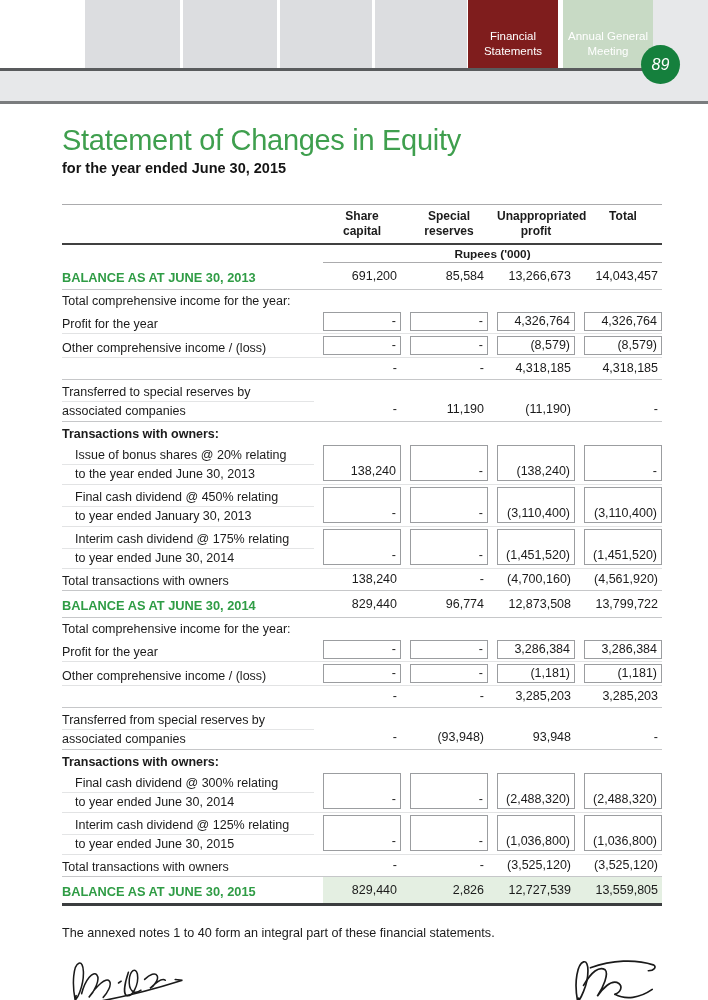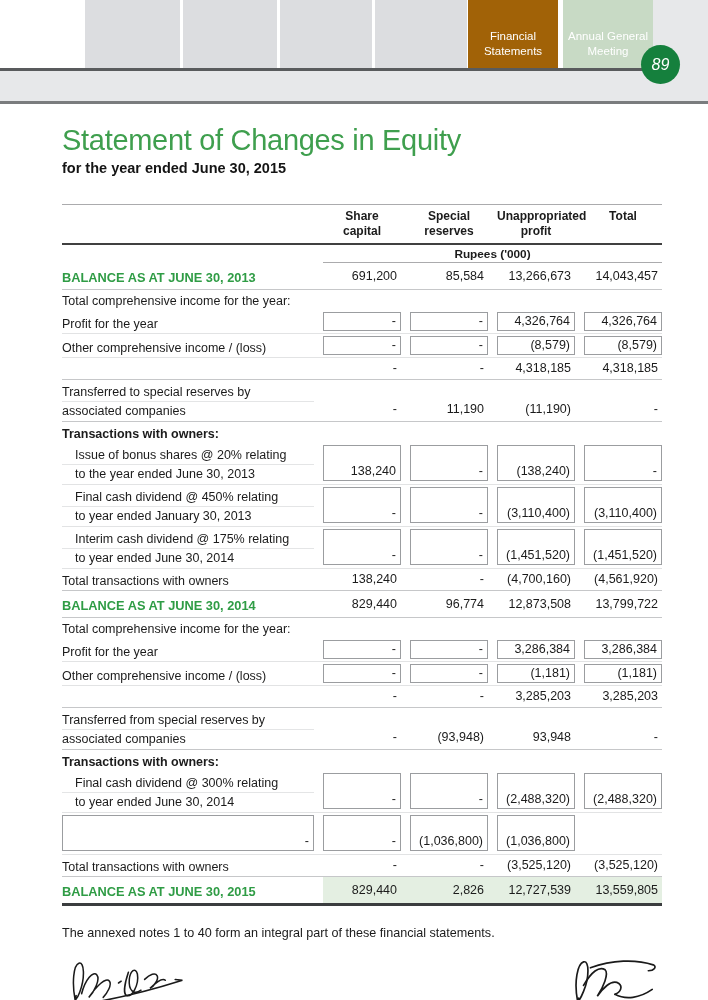--- a/index.html
+++ b/index.html
@@ -9,21 +9,21 @@
   
   .header{position:absolute;top:0;left:0;width:708px;height:104px;}
   .hbox{position:absolute;top:0;height:68px;background:#dcdde0;}
   .b1{left:85px;width:95px;}
   .b2{left:183px;width:94px;}
   .b3{left:280px;width:92px;}
   .b4{left:375px;width:92px;}
   .tab{position:absolute;top:0;height:68px;width:90px;box-sizing:border-box;
        display:flex;align-items:flex-end;justify-content:center;text-align:center;
        font-size:11.5px;line-height:1.3;color:#fff;padding:0 4px 9px;}
-  .tab-dark{left:468px;background:#a16207;}
+  .tab-dark{left:468px;background:#7f1d1d;}
   .tab-green{left:563px;background:#c8dac5;}
   .rpanel{position:absolute;left:653px;top:0;width:55px;height:101px;background:#e7e8ea;}
   .rule1{position:absolute;left:0;top:68px;width:653px;height:3px;background:#595b5d;}
   .band{position:absolute;left:0;top:71px;width:653px;height:30px;background:#e7e8ea;}
   .rule2{position:absolute;left:0;top:101px;width:708px;height:3px;background:#7a7c7e;}
   .pagenum{position:absolute;left:641px;top:45px;width:39px;height:39px;border-radius:50%;
            background:#15803d;color:#fff;font-size:16px;display:flex;align-items:center;
            justify-content:center;font-style:italic;}
 
   
@@ -257,20 +257,24 @@
           <div class="lbl indent">
             <div class="l1">Final cash dividend @ 300% relating</div>
             <div class="l2">to year ended June 30, 2014</div>
           </div>
           <div class="num boxed">-</div>
           <div class="num boxed">-</div>
           <div class="num boxed">(2,488,320)</div>
           <div class="num boxed">(2,488,320)</div>
         </div>
         <div class="row data2 rule-faint">
+          <div class="lbl indent">
+            <div class="l1">Interim cash dividend @ 125% relating</div>
+            <div class="l2">to year ended June 30, 2015</div>
+          </div>
           <div class="num boxed">-</div>
           <div class="num boxed">-</div>
           <div class="num boxed">(1,036,800)</div>
           <div class="num boxed">(1,036,800)</div>
         </div>
         <div class="row data rule-mid">
           <div class="lbl">Total transactions with owners</div>
           <div class="num">-</div>
           <div class="num">-</div>
           <div class="num">(3,525,120)</div>

